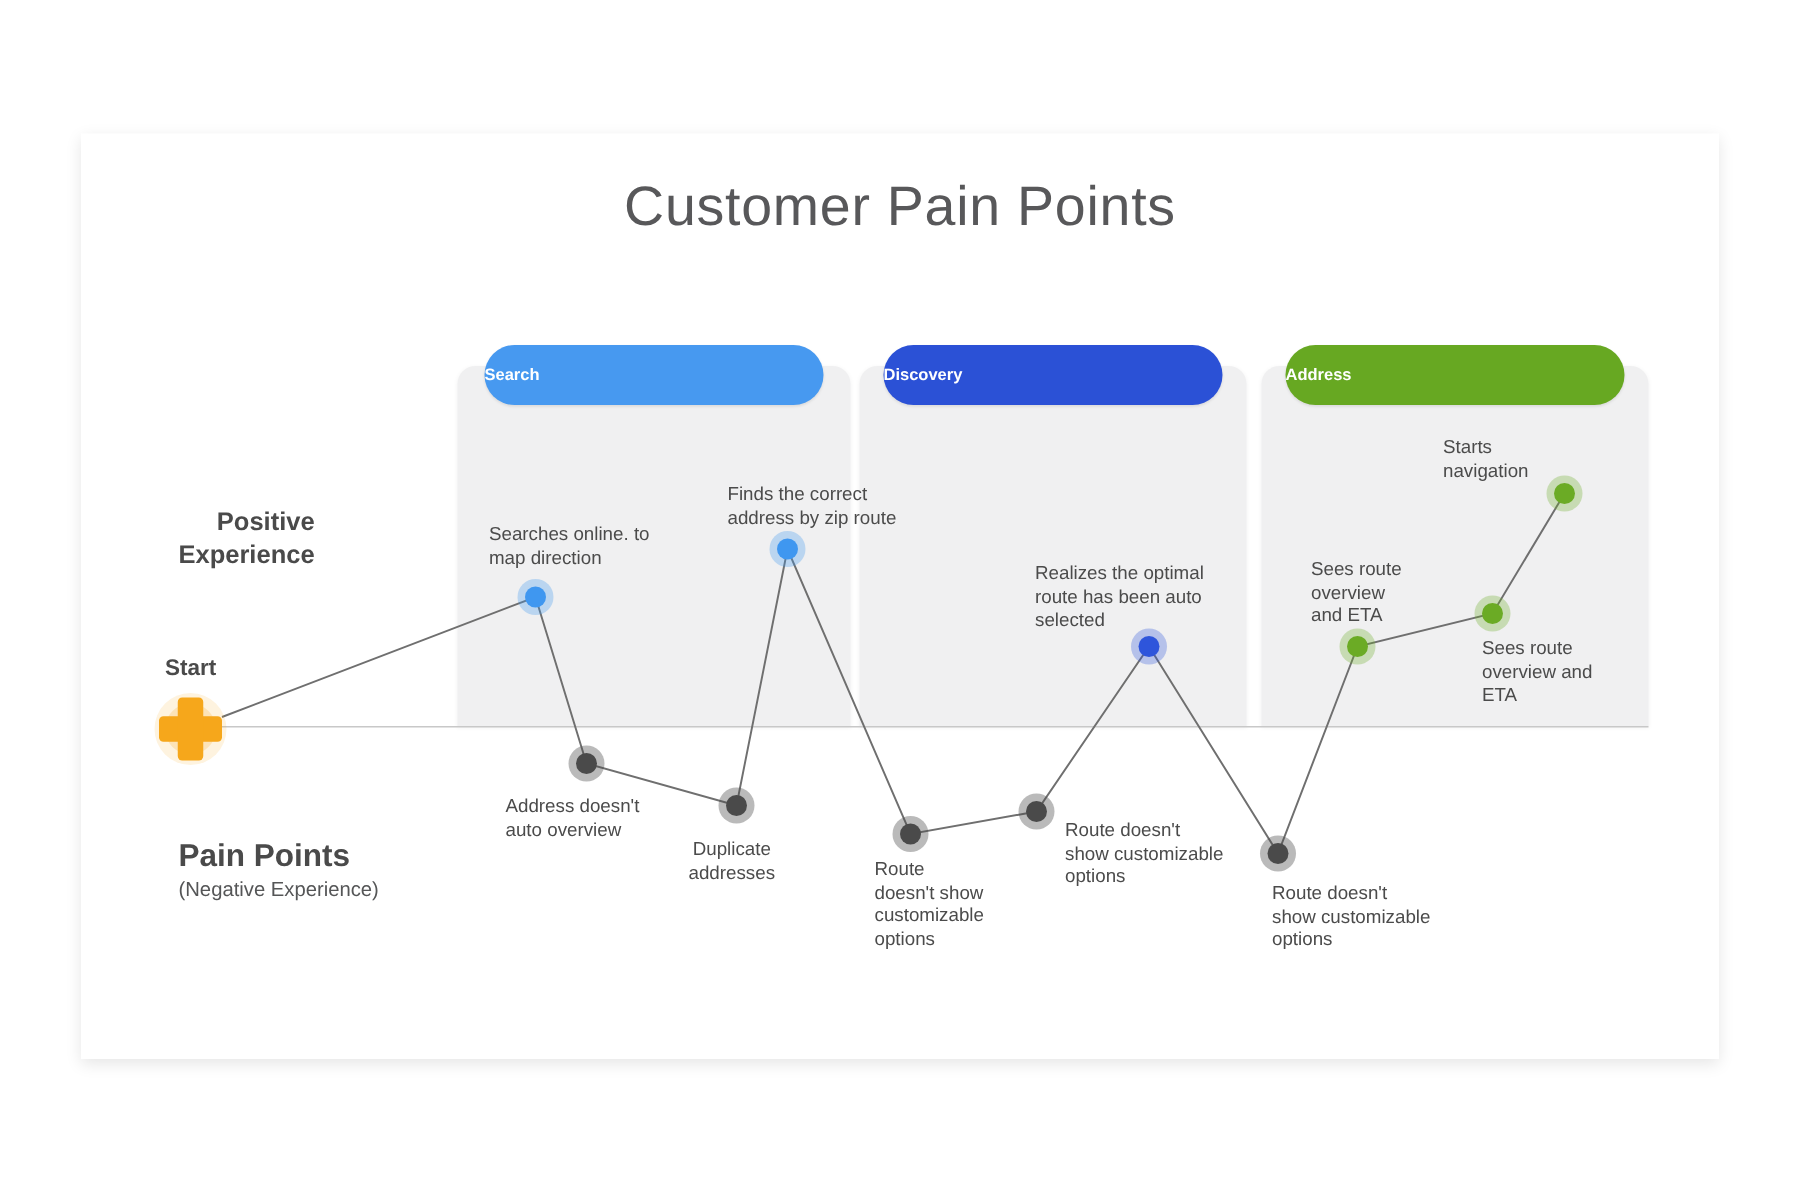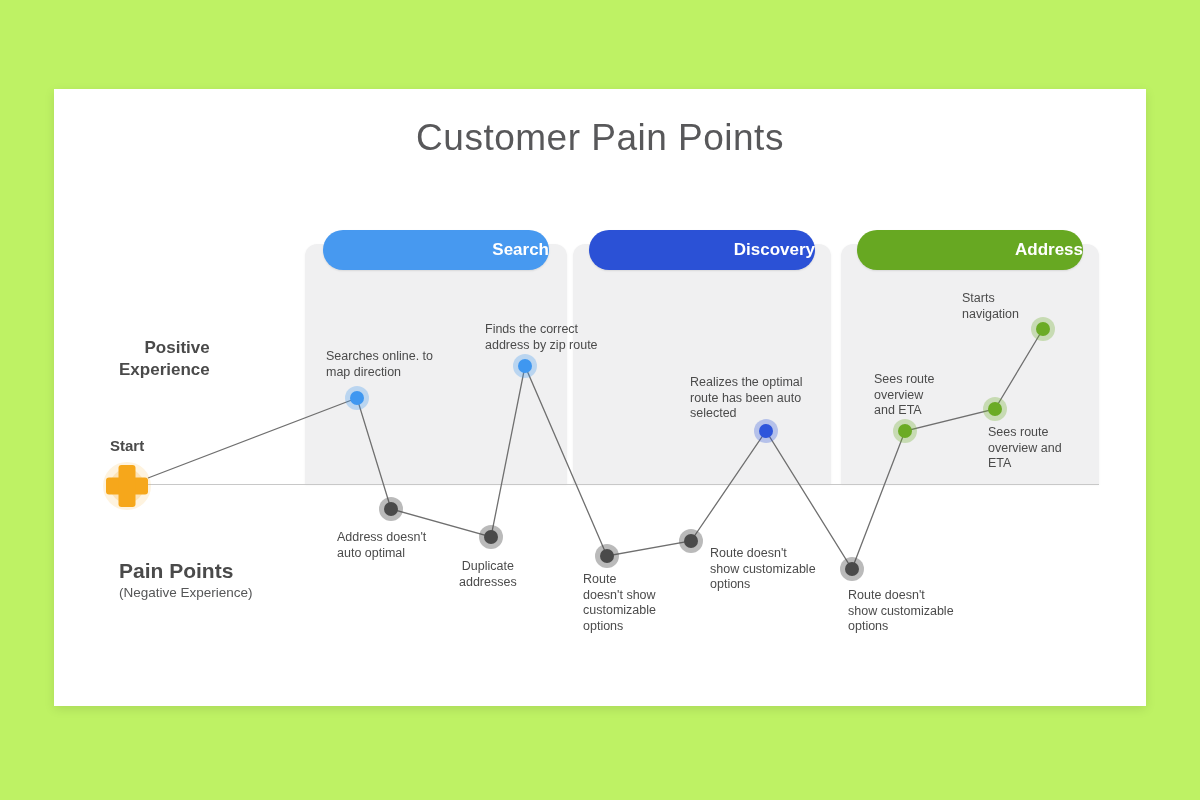--- a/index.html
+++ b/index.html
@@ -1,30 +1,30 @@
 <!DOCTYPE html>
 <html><head>
 <meta charset="utf-8">
 <style>
   html,body{margin:0;padding:0;background:#E8E8EA;}
-  .stage{position:relative;width:1200px;height:800px;background:#bef264;overflow:hidden;
+  .stage{position:relative;width:1200px;height:800px;background:#ffffff;overflow:hidden;
          font-family:"Liberation Sans",sans-serif;}
   .card{position:absolute;left:54px;top:89px;width:1092px;height:617px;background:#FFFFFF;
         box-shadow:0 3px 10px rgba(0,0,0,0.10);}
   .title{position:absolute;left:0;top:117px;width:1200px;text-align:center;margin:0;
          font-size:37px;font-weight:400;color:#58585A;letter-spacing:0.5px;}
   .subtitle{position:absolute;left:0;top:174px;width:1200px;text-align:center;
             font-size:14.5px;color:#7A7A7A;}
   .panel{position:absolute;top:244px;height:240px;background:#F0F0F1;
          border-radius:12px 12px 0 0;box-shadow:0 1px 3px rgba(0,0,0,0.05);}
   .panel-0{left:305px;width:262px;}
   .panel-1{left:573px;width:258px;}
   .panel-2{left:841px;width:258px;}
   .pill{position:absolute;left:50%;transform:translateX(-50%);top:-14px;width:226px;height:40px;
-        border-radius:20px;color:#FFFFFF;font-size:17px;font-weight:700;text-align:right;
+        border-radius:20px;color:#FFFFFF;font-size:11px;font-weight:700;text-align:left;
         line-height:40px;box-shadow:0 1px 2px rgba(0,0,0,0.10);cursor:pointer;}
   .axis-label{position:absolute;font-weight:700;color:#4A4A4A;white-space:pre-line;line-height:1.32;}
   .axis-positive{left:119px;top:337px;font-size:17px;text-align:right;}
   .axis-start{left:110px;top:436px;font-size:15px;}
   .axis-negative{left:119px;top:557px;font-size:21px;}
   .axis-note{position:absolute;left:119px;top:585px;font-size:13.5px;color:#555657;}
   .baseline{position:absolute;left:127px;width:972px;height:1px;background:#C8C8C8;}
   #journey-svg{position:absolute;left:0;top:0;}
   #labels-layer{position:absolute;left:0;top:0;width:1200px;height:800px;pointer-events:none;}
   .pt-label{position:absolute;font-size:12.5px;font-weight:500;color:#4B4B4B;line-height:1.24;
@@ -83,21 +83,21 @@
       <circle cx="995" cy="409" r="12" fill="#6BAB25" opacity="0.3"></circle>
       <circle cx="995" cy="409" r="7" fill="#6BAB25"></circle>
       <circle cx="1043" cy="329" r="12" fill="#6BAB25" opacity="0.3"></circle>
       <circle cx="1043" cy="329" r="7" fill="#6BAB25"></circle>
     </svg>
 
   <div id="labels-layer">
       <div class="pt-label" style="left: 326px; top: 349px;">Searches online. to
 map direction</div>
       <div class="pt-label" style="left: 337px; top: 530px;">Address doesn't
-auto optimal</div>
+auto overview</div>
       <div class="pt-label" style="left: 459px; top: 559px; text-align: center;">Duplicate
 addresses</div>
       <div class="pt-label" style="left: 485px; top: 322px;">Finds the correct
 address by zip route</div>
       <div class="pt-label" style="left: 583px; top: 572px;">Route
 doesn't show
 customizable
 options</div>
       <div class="pt-label" style="left: 710px; top: 546px;">Route doesn't
 show customizable

